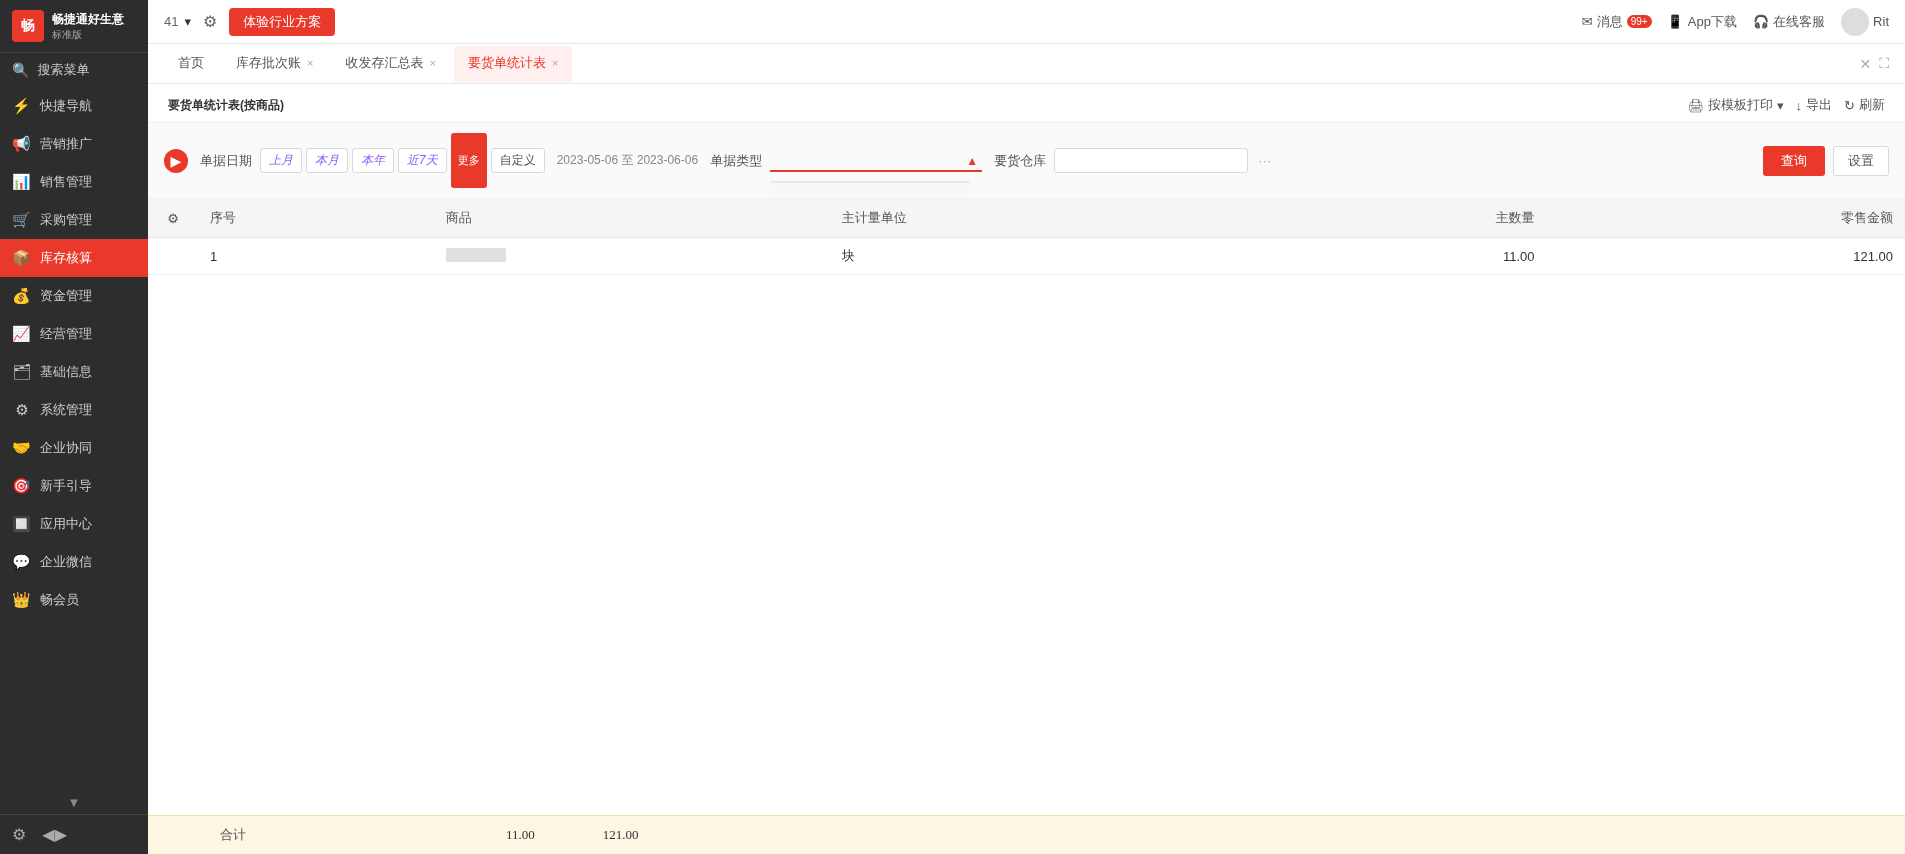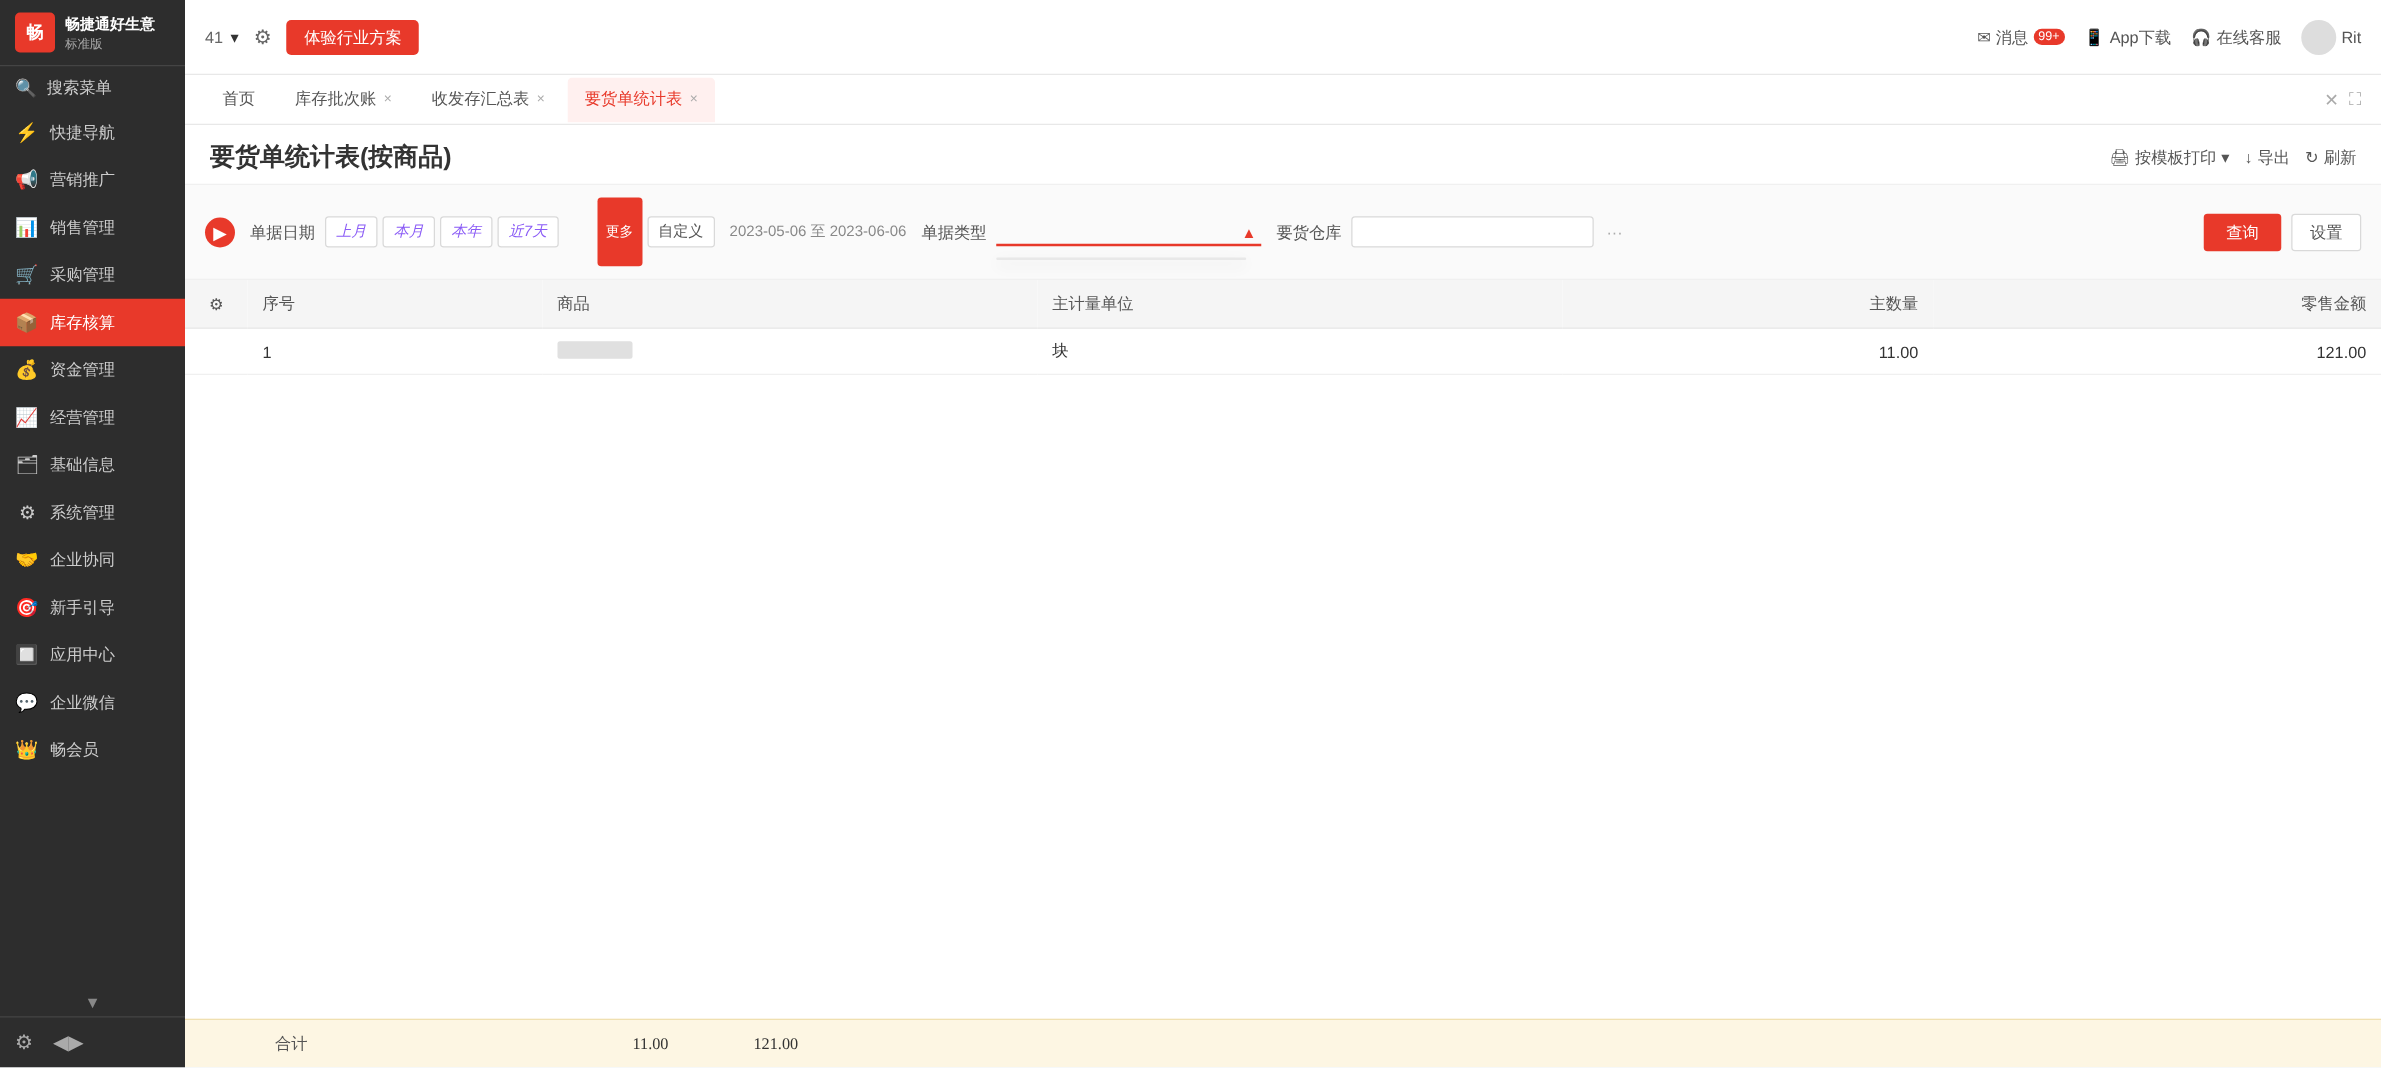--- a/index.html
+++ b/index.html
@@ -18,21 +18,21 @@
     .nav-item.active { background: #e8392a; color: white; }
     .nav-item .nav-icon { margin-right: 8px; font-size: 15px; width: 20px; text-align: center; }
     .sidebar-footer { padding: 10px 12px; display: flex; align-items: center; gap: 16px; border-top: 1px solid #444; }
     .sidebar-footer .footer-icon { color: #aaa; cursor: pointer; font-size: 16px; }
     .sidebar-scroll-btn { text-align: center; padding: 4px; color: #888; cursor: pointer; }
 
     
     .main { flex: 1; display: flex; flex-direction: column; background: #f0f2f5; overflow: hidden; }
 
     
-    .top-header { background: white; height: 60px; display: flex; align-items: center; padding: 0 16px; border-bottom: 1px solid #e8e8e8; justify-content: space-between; }
+    .top-header { background: white; height: 44px; display: flex; align-items: center; padding: 0 16px; border-bottom: 1px solid #e8e8e8; justify-content: space-between; }
     .top-header-left { display: flex; align-items: center; gap: 12px; }
     .company-select { display: flex; align-items: center; gap: 6px; color: #333; font-size: 13px; cursor: pointer; }
     .company-name { color: #666; }
     .gear-btn { color: #666; cursor: pointer; font-size: 16px; }
     .trial-btn { background: #e8392a; color: white; border: none; padding: 5px 14px; border-radius: 4px; cursor: pointer; font-size: 13px; }
     .top-header-right { display: flex; align-items: center; gap: 16px; color: #555; font-size: 13px; }
     .header-action { display: flex; align-items: center; gap: 4px; cursor: pointer; }
     .badge { background: #e8392a; color: white; font-size: 10px; padding: 1px 4px; border-radius: 8px; }
     .avatar { width: 28px; height: 28px; background: #ddd; border-radius: 50%; }
 
@@ -41,32 +41,32 @@
     .tab { display: flex; align-items: center; padding: 8px 14px; cursor: pointer; font-size: 13px; color: #555; border-bottom: 2px solid transparent; white-space: nowrap; }
     .tab.active { color: #e8392a; background: #fff0ef; border-radius: 4px 4px 0 0; }
     .tab .tab-close { margin-left: 6px; color: #aaa; font-size: 11px; cursor: pointer; }
     .tab-add { margin-left: auto; display: flex; gap: 8px; align-items: center; color: #999; font-size: 16px; cursor: pointer; }
 
     
     .page-content { flex: 1; overflow: hidden; display: flex; flex-direction: column; background: white; margin: 0; }
 
     
     .page-title-bar { padding: 12px 20px 8px; display: flex; align-items: center; justify-content: space-between; border-bottom: 1px solid #f0f0f0; }
-    .page-title { font-size: 20px; font-weight: 600; color: #333; }
+    .page-title { font-size: 12px; font-weight: 600; color: #333; }
     .title-actions { display: flex; align-items: center; gap: 12px; }
     .title-action-btn { display: flex; align-items: center; gap: 4px; color: #555; font-size: 13px; cursor: pointer; }
 
     
     .filter-bar { padding: 10px 16px; background: #fafafa; border-bottom: 1px solid #f0f0f0; display: flex; align-items: center; gap: 12px; }
     .expand-btn { width: 24px; height: 24px; background: #e8392a; color: white; border: none; border-radius: 50%; cursor: pointer; font-size: 14px; display: flex; align-items: center; justify-content: center; flex-shrink: 0; }
     .filter-group { display: flex; align-items: center; gap: 8px; }
     .filter-label { color: #555; font-size: 13px; white-space: nowrap; }
     .date-shortcuts { display: flex; align-items: center; gap: 4px; }
     .date-btn { padding: 3px 8px; border: 1px solid #d9d9d9; border-radius: 3px; cursor: pointer; font-size: 12px; color: #8b5cf6; background: white; font-style: italic; }
-    .date-more-btn { background: #e8392a; color: white; border: none; padding: 20px 7px; border-radius: 3px; font-size: 11px; cursor: pointer; margin-left: 27px; }
+    .date-more-btn { background: #e8392a; color: white; border: none; padding: 20px 7px; border-radius: 3px; font-size: 11px; cursor: pointer; }
     .date-custom-btn { padding: 3px 8px; border: 1px solid #d9d9d9; border-radius: 3px; cursor: pointer; font-size: 12px; color: #555; background: white; }
     .date-range { font-size: 12px; color: #888; margin-left: 4px; }
     .filter-type-group { display: flex; align-items: center; gap: 8px; flex: 0 0 auto; }
     .type-input-wrap { position: relative; display: flex; align-items: center; }
     .type-input { border: none; border-bottom: 2px solid #e8392a; padding: 3px 28px 3px 8px; font-size: 13px; outline: none; min-width: 200px; background: transparent; }
     .type-chevron { position: absolute; right: 4px; color: #e8392a; font-size: 12px; }
     .warehouse-group { display: flex; align-items: center; gap: 8px; }
     .warehouse-input { border: 1px solid #d9d9d9; border-radius: 3px; padding: 4px 8px; font-size: 13px; outline: none; min-width: 180px; }
     .warehouse-more { color: #aaa; cursor: pointer; margin-left: 2px; }
     .filter-actions { margin-left: auto; display: flex; gap: 8px; }

